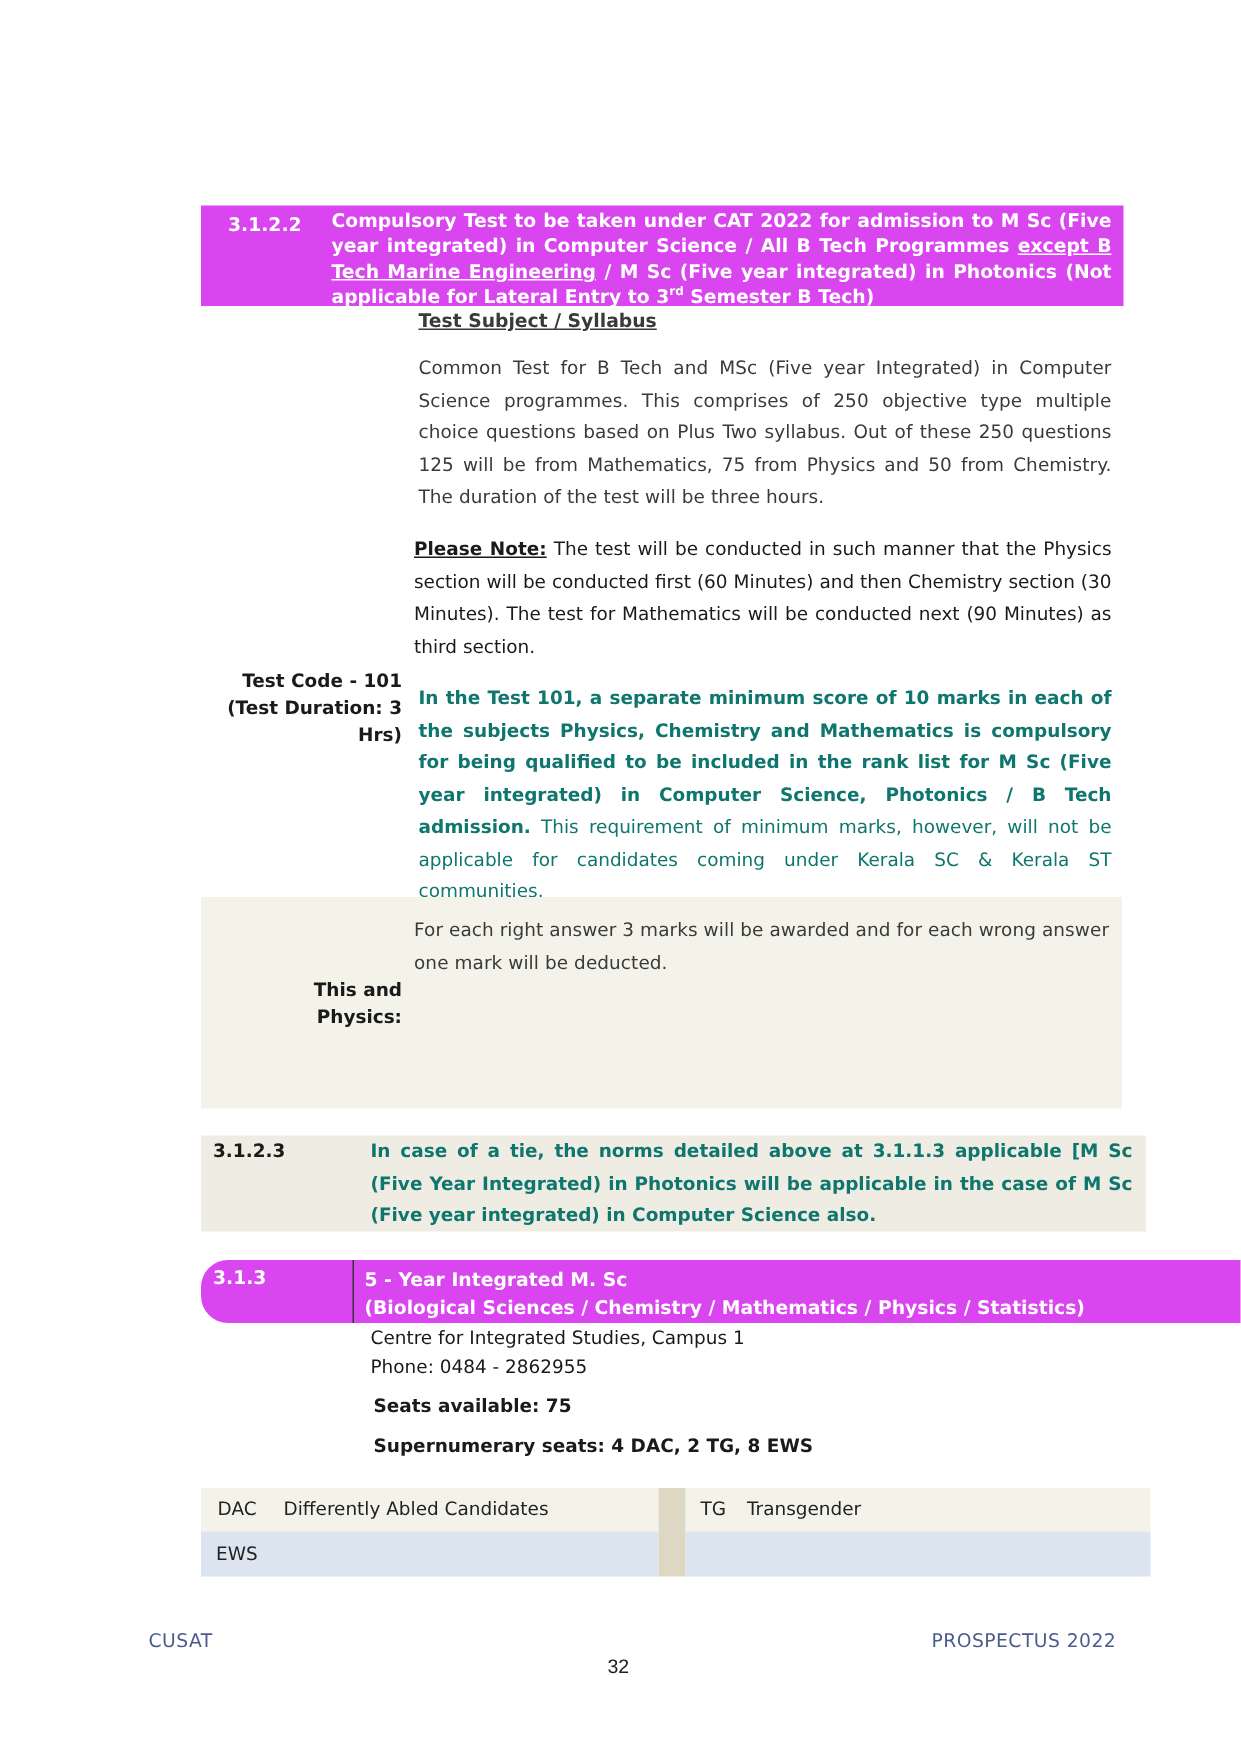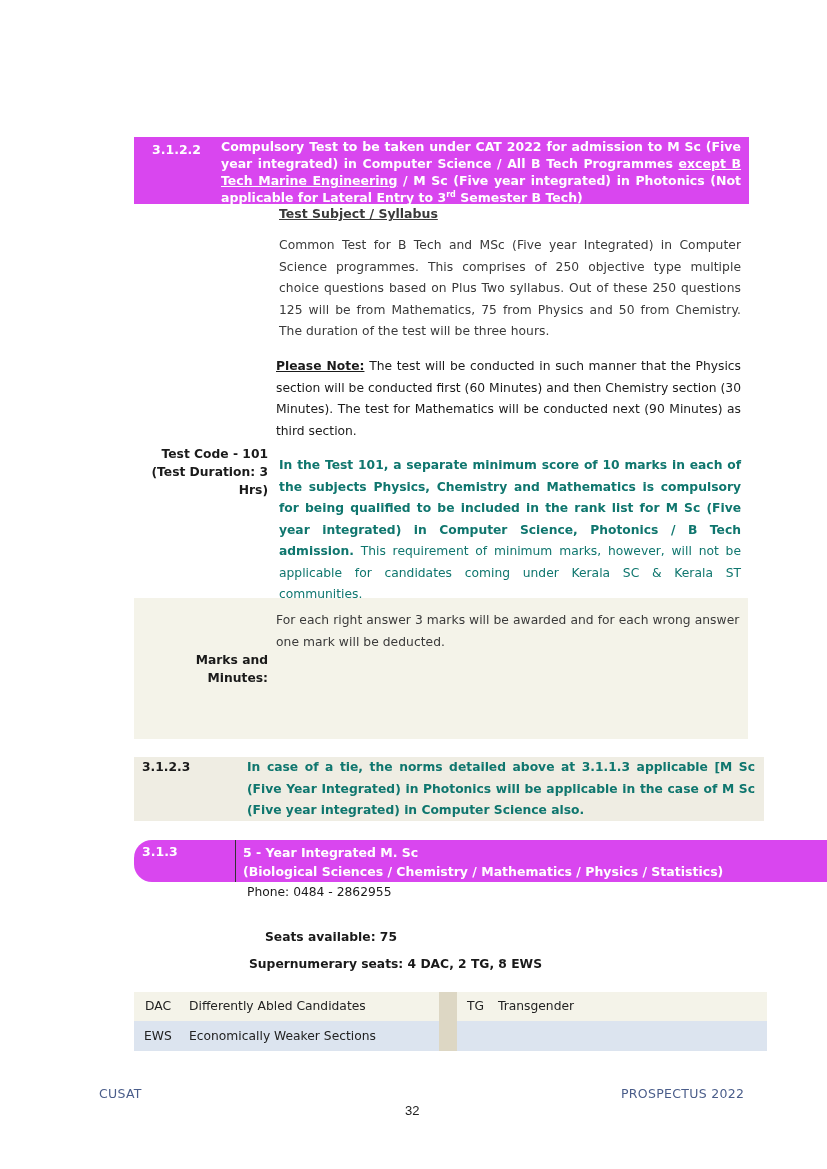--- a/index.html
+++ b/index.html
@@ -44,57 +44,57 @@
 <div class="abs bold-para" style="left:276px; top:356px; width:465px; color:#1a1a1a;">
   <b class="u">Please Note:</b><span> The test will be conducted in such manner that the Physics section will be conducted first (60 Minutes) and then Chemistry section (30 Minutes).  The test for Mathematics will be conducted next (90 Minutes) as third section.</span>
 </div>
 
 <div class="abs bold-para" style="left:279px; top:455px; width:462px;">
   <b>In the Test 101, a separate minimum score of 10 marks in each of the subjects Physics, Chemistry and Mathematics is compulsory for being qualified to be included in the rank list for M Sc (Five year integrated) in Computer Science, Photonics / B Tech admission.</b><span> This requirement of minimum marks, however, will not be applicable for candidates coming under Kerala SC &amp; Kerala ST communities.</span>
 </div>
 
 <div class="abs cream" style="left:134px; top:598px; width:614px; height:141px;">
   <div class="abs label-cell" style="left:0; top:53px; width:134px;">
-    <div>Marks and</div>
-    <div>Minutes:</div>
+    <div>This and</div>
+    <div>Physics:</div>
   </div>
   <div class="abs para" style="left:142px; top:12px; width:464px; text-align:left;">For each right answer 3 marks will be awarded and for each wrong answer one mark will be deducted.</div>
 </div>
 
 <div class="abs cream2" style="left:134px; top:757px; width:630px; height:64px;">
   <div class="abs" style="left:8px; top:3px; font-size:12.3px; font-weight:bold; color:#1a1a1a;">3.1.2.3</div>
   <div class="abs bold-para" style="left:113px; top:0px; width:508px; font-weight:bold;">In case of a tie, the norms detailed above at 3.1.1.3 applicable [M Sc (Five Year Integrated) in Photonics will be applicable in the case of M Sc (Five year integrated) in Computer Science also.</div>
 </div>
 
 <div class="abs sec-head" style="left:134px; top:840px; width:732px; height:42px;border-radius:18px;">
   <span class="num" style="left:8px; top:3px;">3.1.3</span>
   <div class="abs" style="left:101px; top:0; width:1px; height:42px; background:#333;"></div>
   <div class="abs" style="left:109px; top:3px; font-size:12.5px; line-height:19px;">
     <div>5 - Year Integrated M. Sc</div>
     <div>(Biological Sciences / Chemistry / Mathematics / Physics / Statistics)</div>
   </div>
 </div>
 
 <div class="abs" style="left:247px; top:883px; font-size:12.3px; line-height:19px; color:#1a1a1a;">
+  <div>Centre for Integrated Studies, Campus 1</div>
   <div>Phone: 0484 - 2862955</div>
 </div>
-<div class="abs" style="left:249px; top:930px; font-size:12.3px; font-weight:bold; color:#1a1a1a;margin-left:16px;">Seats available: 75</div>
+<div class="abs" style="left:249px; top:930px; font-size:12.3px; font-weight:bold; color:#1a1a1a;">Seats available: 75</div>
 <div class="abs" style="left:249px; top:957px; font-size:12.3px; font-weight:bold; color:#1a1a1a;">Supernumerary seats: 4 DAC, 2 TG, 8 EWS</div>
 
 <div class="abs" style="left:134px; top:992px; width:607px; height:59px;">
   <div class="abs cream" style="left:0; top:0; width:305px; height:29px;"></div>
   <div class="abs cream" style="left:323px; top:0; width:310px; height:29px;"></div>
   <div class="abs blue" style="left:0; top:29px; width:305px; height:30px;"></div>
   <div class="abs blue" style="left:323px; top:29px; width:310px; height:30px;"></div>
   <div class="abs tan" style="left:305px; top:0; width:18px; height:59px;"></div>
 
   <div class="abs legend-cell" style="left:11px; top:0;">DAC</div>
   <div class="abs legend-cell" style="left:55px; top:0;">Differently Abled Candidates</div>
   <div class="abs legend-cell" style="left:333px; top:0;">TG</div>
   <div class="abs legend-cell" style="left:364px; top:0;">Transgender</div>
 
   <div class="abs legend-cell" style="left:10px; top:30px;">EWS</div>
-  <div class="abs legend-cell" style="left:55px; top:30px;">Economically Weaker Sections</div>
 </div>
 
 <div class="abs footer" style="left:99px; top:1086px;">CUSAT</div>
 <div class="abs footer" style="left:621px; top:1086px;">PROSPECTUS 2022</div>
 <div class="abs" style="left:405px; top:1103px; font-size:13px; color:#222; font-family:'Liberation Sans', sans-serif;">32</div>
 
 </body></html>

